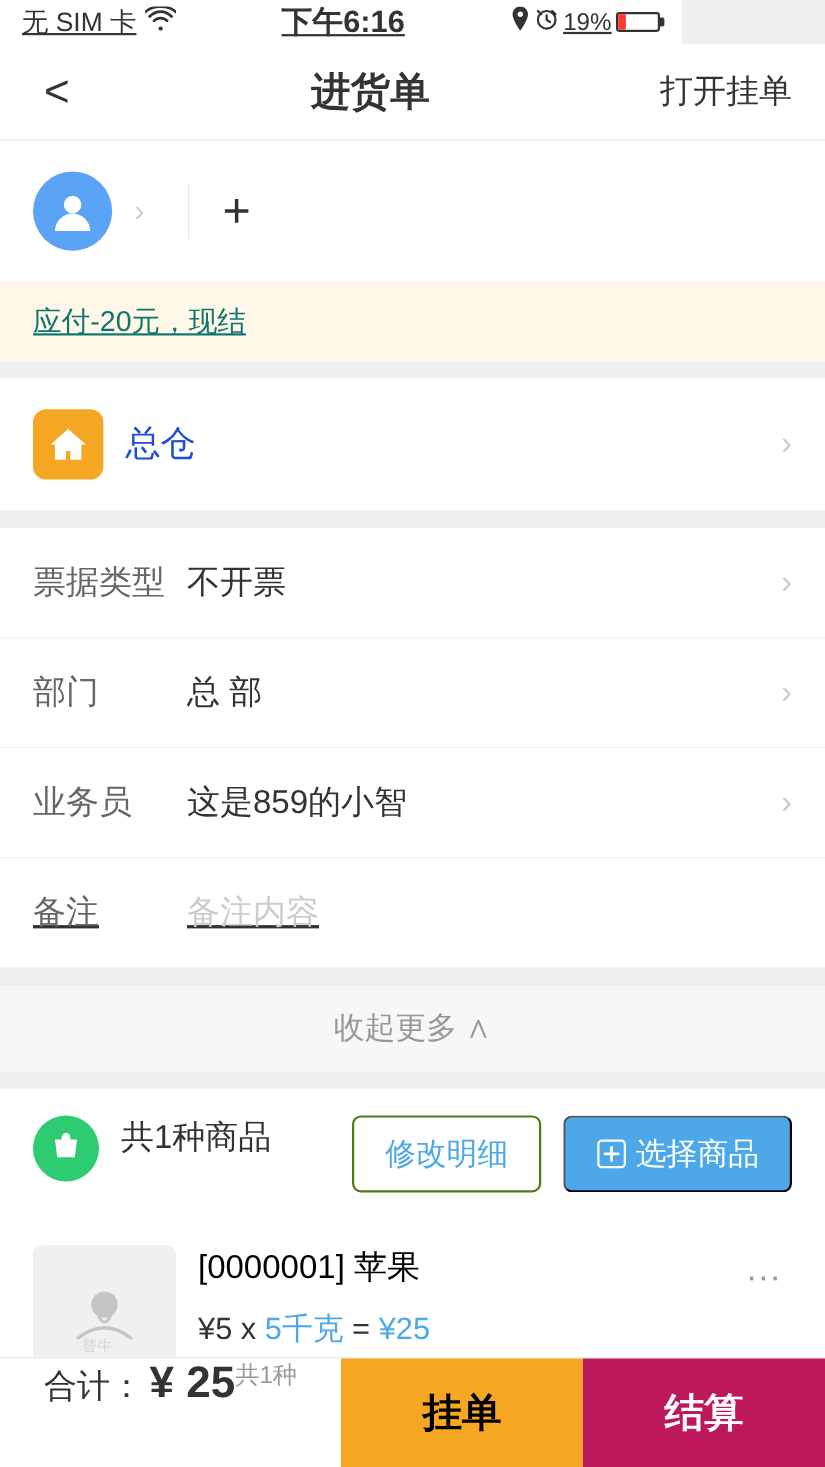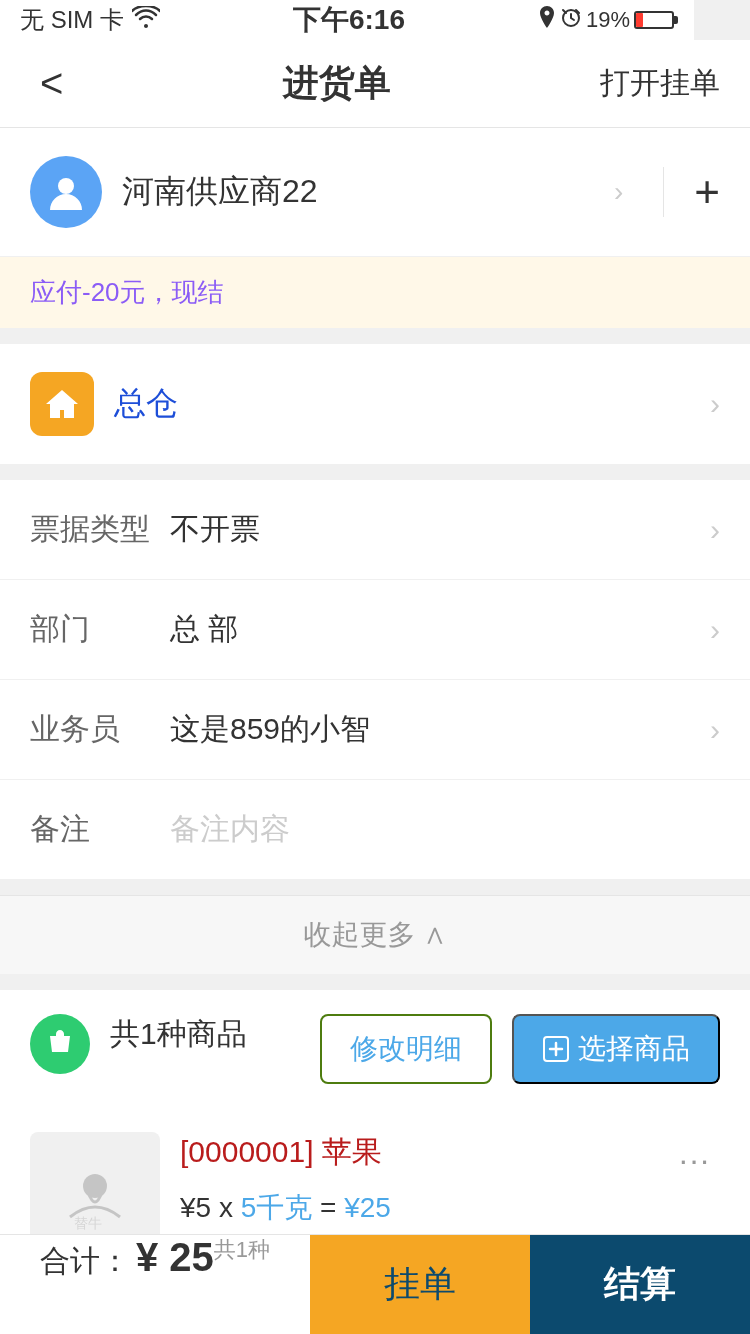--- a/index.html
+++ b/index.html
@@ -10,29 +10,30 @@
       font-family: -apple-system, "PingFang SC", "Helvetica Neue", Arial, sans-serif;
       background: #f0f0f0;
       font-size: 28px;
       color: #333;
       position: relative;
       overflow-x: hidden;
     }
 
     
     .status-bar {
-      width: 694px;
+      width: 620px;
       height: 40px;
       background: #fff;
       display: flex;
       align-items: center;
       justify-content: space-between;
       padding: 0 20px;
       font-size: 24px;
       color: #333;
+      text-decoration: underline;
     }
     .status-left { display: flex; align-items: center; gap: 8px; }
     .status-center { font-weight: 600; font-size: 28px; }
     .status-right { display: flex; align-items: center; gap: 4px; font-size: 22px; }
     .battery-icon {
       width: 40px; height: 18px;
       border: 2px solid #333;
       border-radius: 3px;
       position: relative;
       display: inline-block;
@@ -127,21 +128,22 @@
       color: #333;
       font-weight: 300;
       cursor: pointer;
     }
 
     
     .notice-banner {
       background: #fff8e8;
       padding: 18px 30px;
       font-size: 26px;
-      color: #8b5cf6;
+      color: #0f766e;
+      text-decoration: underline;
     }
 
     
     .warehouse-row {
       display: flex;
       align-items: center;
       padding: 28px 30px;
     }
     .warehouse-icon {
       width: 64px; height: 64px;
@@ -163,21 +165,21 @@
     }
 
     
     .form-row {
       display: flex;
       align-items: center;
       padding: 29px 30px;
       border-bottom: 1px solid #f0f0f0;
       background: #fff;
     }
-    .form-row:last-child { border-bottom: none; }
+    .form-row:last-child { border-bottom: none; text-decoration: underline; }
     .form-label {
       font-size: 30px;
       color: #666;
       width: 120px;
       flex-shrink: 0;
     }
     .form-value {
       flex: 1;
       font-size: 30px;
       color: #333;
@@ -255,21 +257,21 @@
       width: 130px; height: 130px;
       background: #f0f0f0;
       border-radius: 8px;
       display: flex; align-items: center; justify-content: center;
       flex-shrink: 0;
     }
     .product-thumb svg { width: 70px; height: 70px; opacity: 0.3; }
     .product-info { flex: 1; }
     .product-name {
       font-size: 30px;
-      color: #b91c1c;
+      color: #000000;
       margin-bottom: 16px;
     }
     .product-price {
       font-size: 28px;
       color: #333;
     }
     .product-price .amount {
       color: #4ca8e8;
     }
     .product-more {
@@ -309,27 +311,27 @@
     }
     .footer-total-sub {
       font-size: 22px;
       color: #999;
     }
     .footer-btn-hang {
       width: 220px;
       background: #f5a623;
       display: flex; align-items: center; justify-content: center;
       font-size: 36px;
-      font-weight: 400;
-      color: #0c4a6e;
+      font-weight: 700;
+      color: #000000;
       cursor: pointer;
     }
     .footer-btn-settle {
       width: 220px;
-      background: #0c4a6e;
+      background: #be185d;
       display: flex; align-items: center; justify-content: center;
       font-size: 36px;
       font-weight: 600;
       color: #fff;
       cursor: pointer;
       font-family: Liberation Mono, monospace;
     }
     .footer-spacer { height: 100px; }
   </style>
 </head>
@@ -377,21 +379,20 @@
 <div class="content">
 
   <div class="section">
     <div class="supplier-row">
       <div class="supplier-avatar">
         <svg viewBox="0 0 40 40">
           <circle cx="20" cy="14" r="8"></circle>
           <path d="M4 38c0-8.8 7.2-16 16-16s16 7.2 16 16"></path>
         </svg>
       </div>
-      <span class="supplier-name">河南供应商22</span>
       <span class="supplier-chevron">›</span>
       <div class="supplier-divider"></div>
       <span class="supplier-plus">+</span>
     </div>
     <div class="notice-banner">应付-20元，现结</div>
   </div>
 
   <div class="section">
     <div class="warehouse-row">
       <div class="warehouse-icon">

